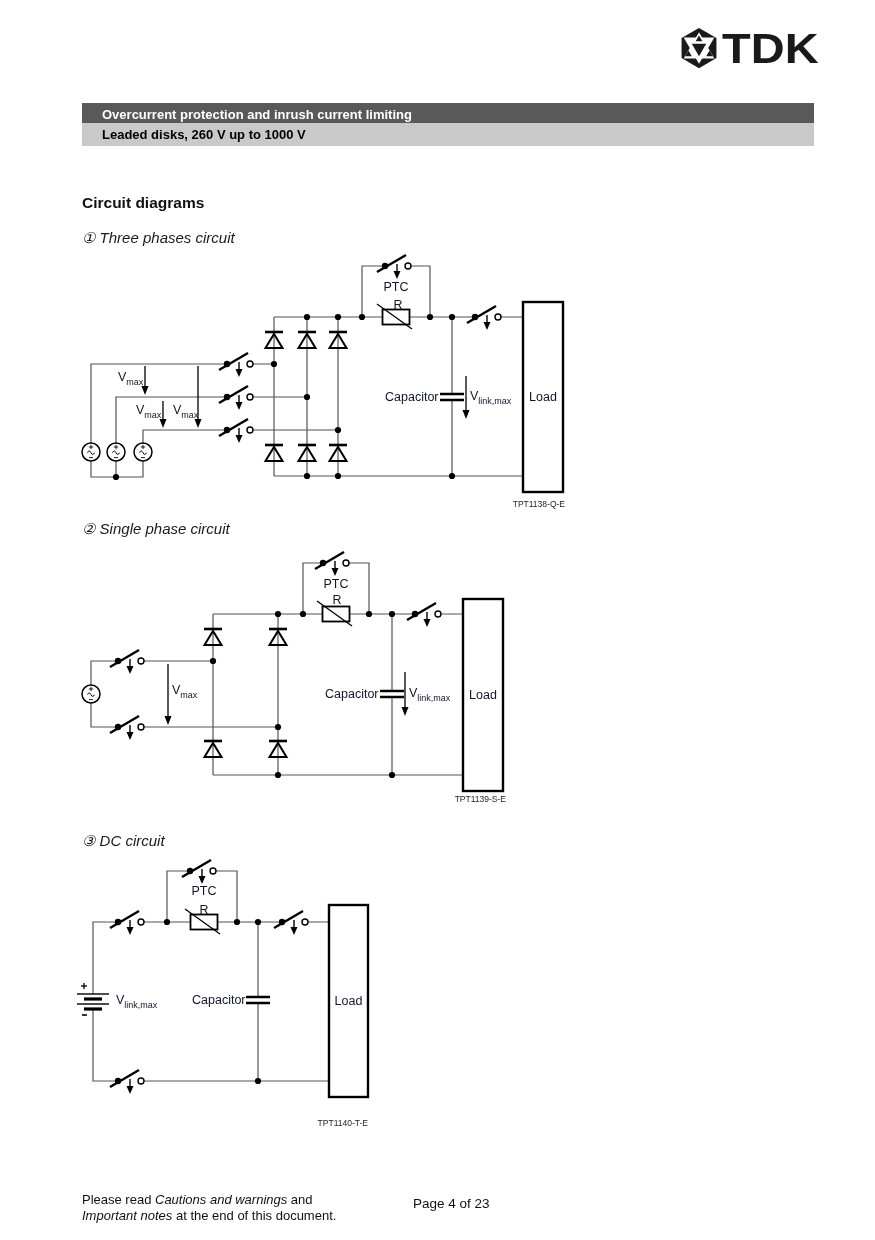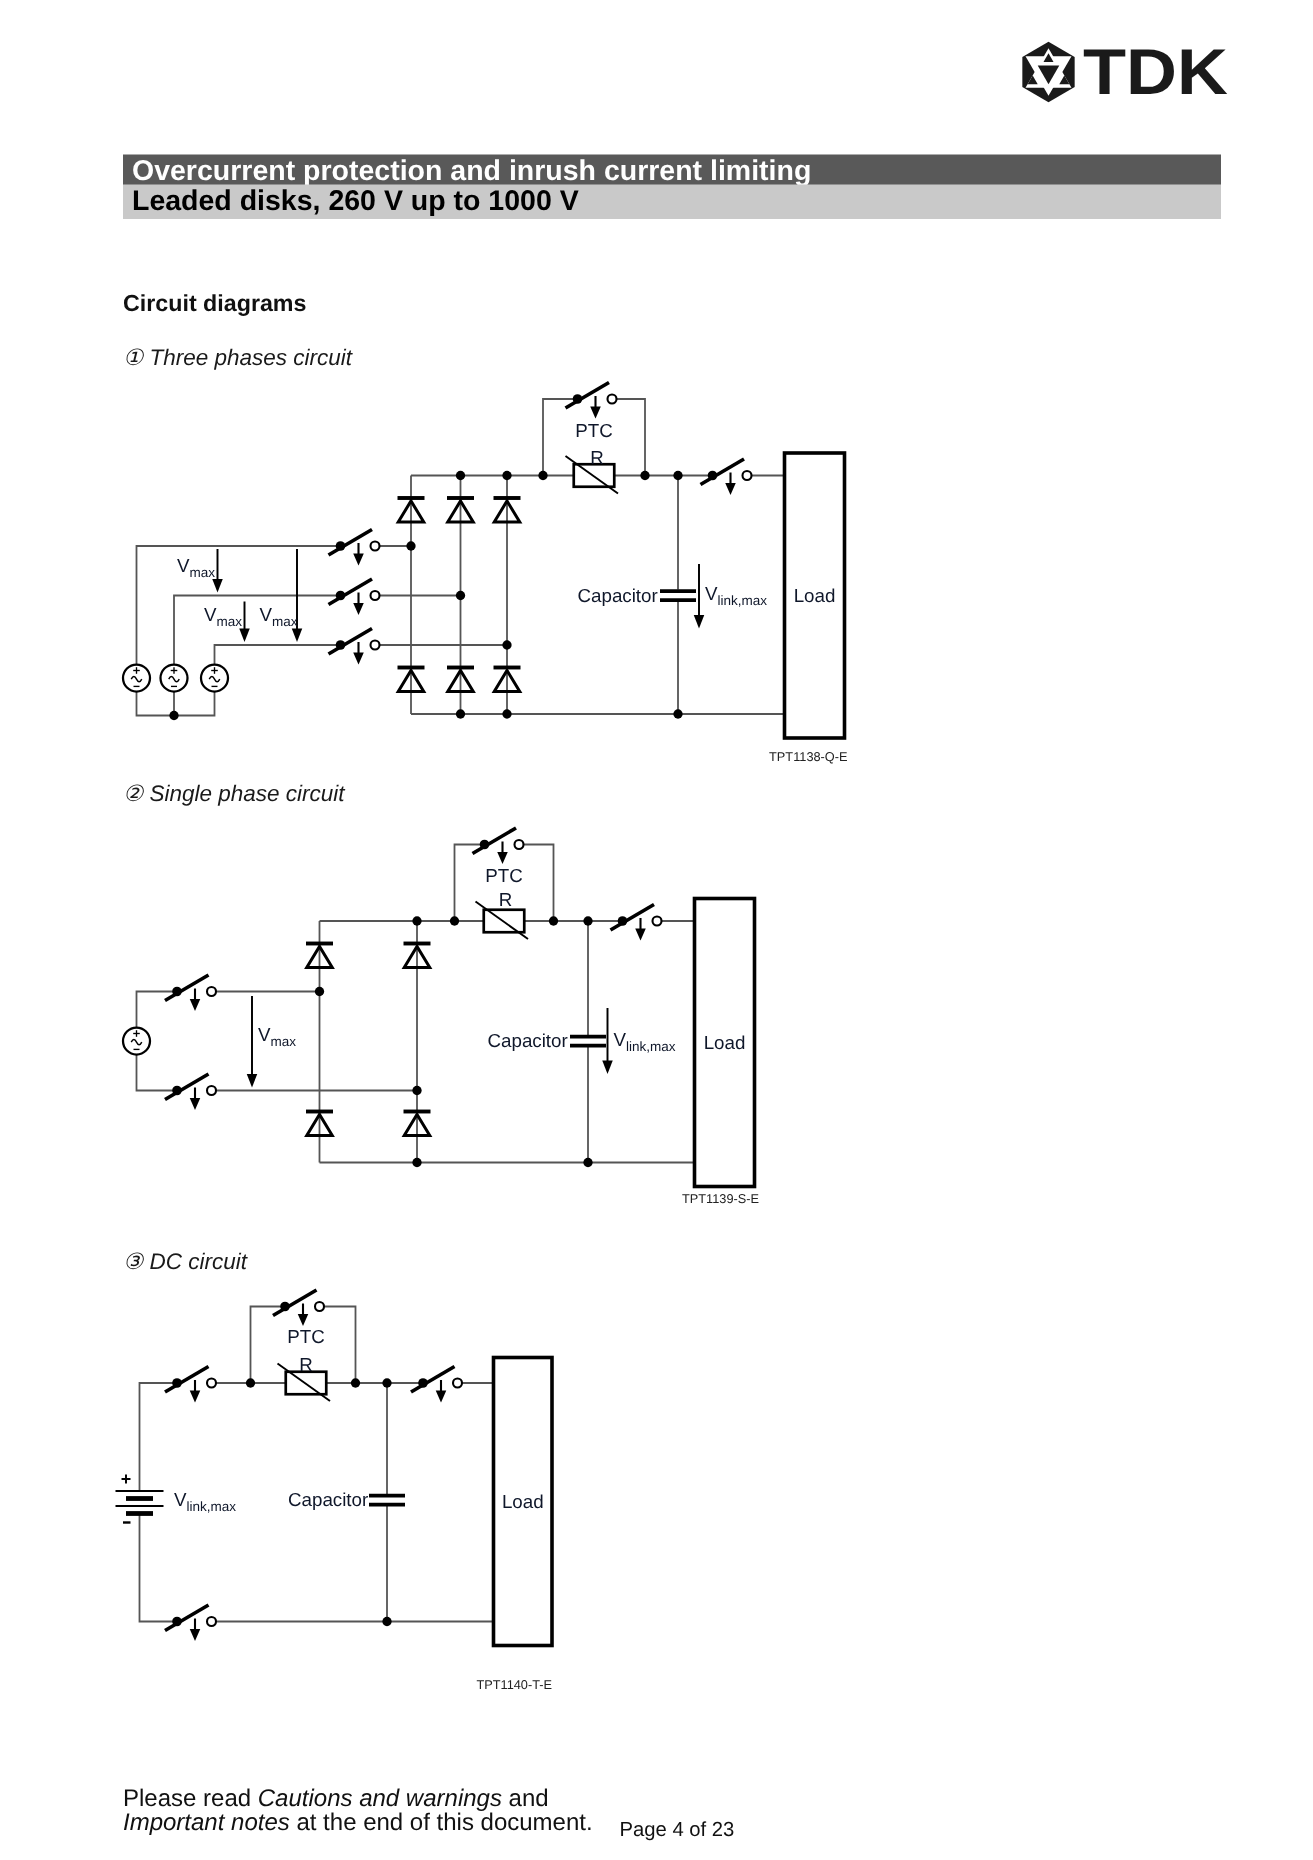--- a/index.html
+++ b/index.html
@@ -4,36 +4,36 @@
 <style>
   html,body{margin:0;padding:0;background:#e8e8e8;}
   .page{position:relative;width:875px;height:1240px;background:#ffffff;
         font-family:"Liberation Sans",sans-serif;color:#111;overflow:hidden;margin:0 auto;}
   
   .logo{position:absolute;left:676px;top:26px;display:flex;align-items:flex-end;}
   .logo-text{font-size:47px;font-weight:800;letter-spacing:0px;color:#1a1a1a;line-height:44px;
              transform:scaleY(0.92);}
   
   .bar{position:absolute;left:82px;width:732px;display:flex;align-items:center;
-       font-weight:bold;font-size:19px;padding-left:6px;box-sizing:border-box;}
+       font-weight:bold;font-size:13px;padding-left:20px;box-sizing:border-box;}
   .bar-dark{top:103px;height:23px;color:#fff;}
   .bar-light{top:123px;height:23px;color:#000;}
   
   .h-section{position:absolute;left:82px;top:194px;font-size:15.5px;font-weight:bold;}
   .h-circuit{position:absolute;left:82px;font-size:15px;color:#1a1a1a;font-style:italic;}
   
   .clbl{position:absolute;font-size:12.5px;color:#0f172a;white-space:nowrap;line-height:14px;}
   .clbl sub{font-size:9px;line-height:8px;}
   .ctr{text-align:center;}
   .code{position:absolute;font-size:8.5px;color:#222;width:100px;text-align:right;white-space:nowrap;}
   svg.schematics{position:absolute;left:0;top:0;pointer-events:none;}
   
-  .footer-note{position:absolute;left:82px;top:1192px;font-size:16px;line-height:16px;color:#111;}
+  .footer-note{position:absolute;left:82px;top:1192px;font-size:13px;line-height:16px;color:#111;}
   .footer-note .it{font-style:italic;}
-  .page-indicator{position:absolute;left:413px;top:1196px;font-size:13.5px;color:#111;margin-top:16px;}
+  .page-indicator{position:absolute;left:413px;top:1196px;font-size:13.5px;color:#111;}
 </style>
 </head>
 <body>
 
 <div class="page">
 
   <div class="logo">
     <svg width="46" height="44" viewBox="0 0 48 44">
       <polygon points="24,1 42.2,11.5 42.2,32.5 24,43 5.8,32.5 5.8,11.5" fill="#1a1a1a"></polygon>
       <polygon points="24,5.5 40,33 8,33" fill="#ffffff"></polygon>

